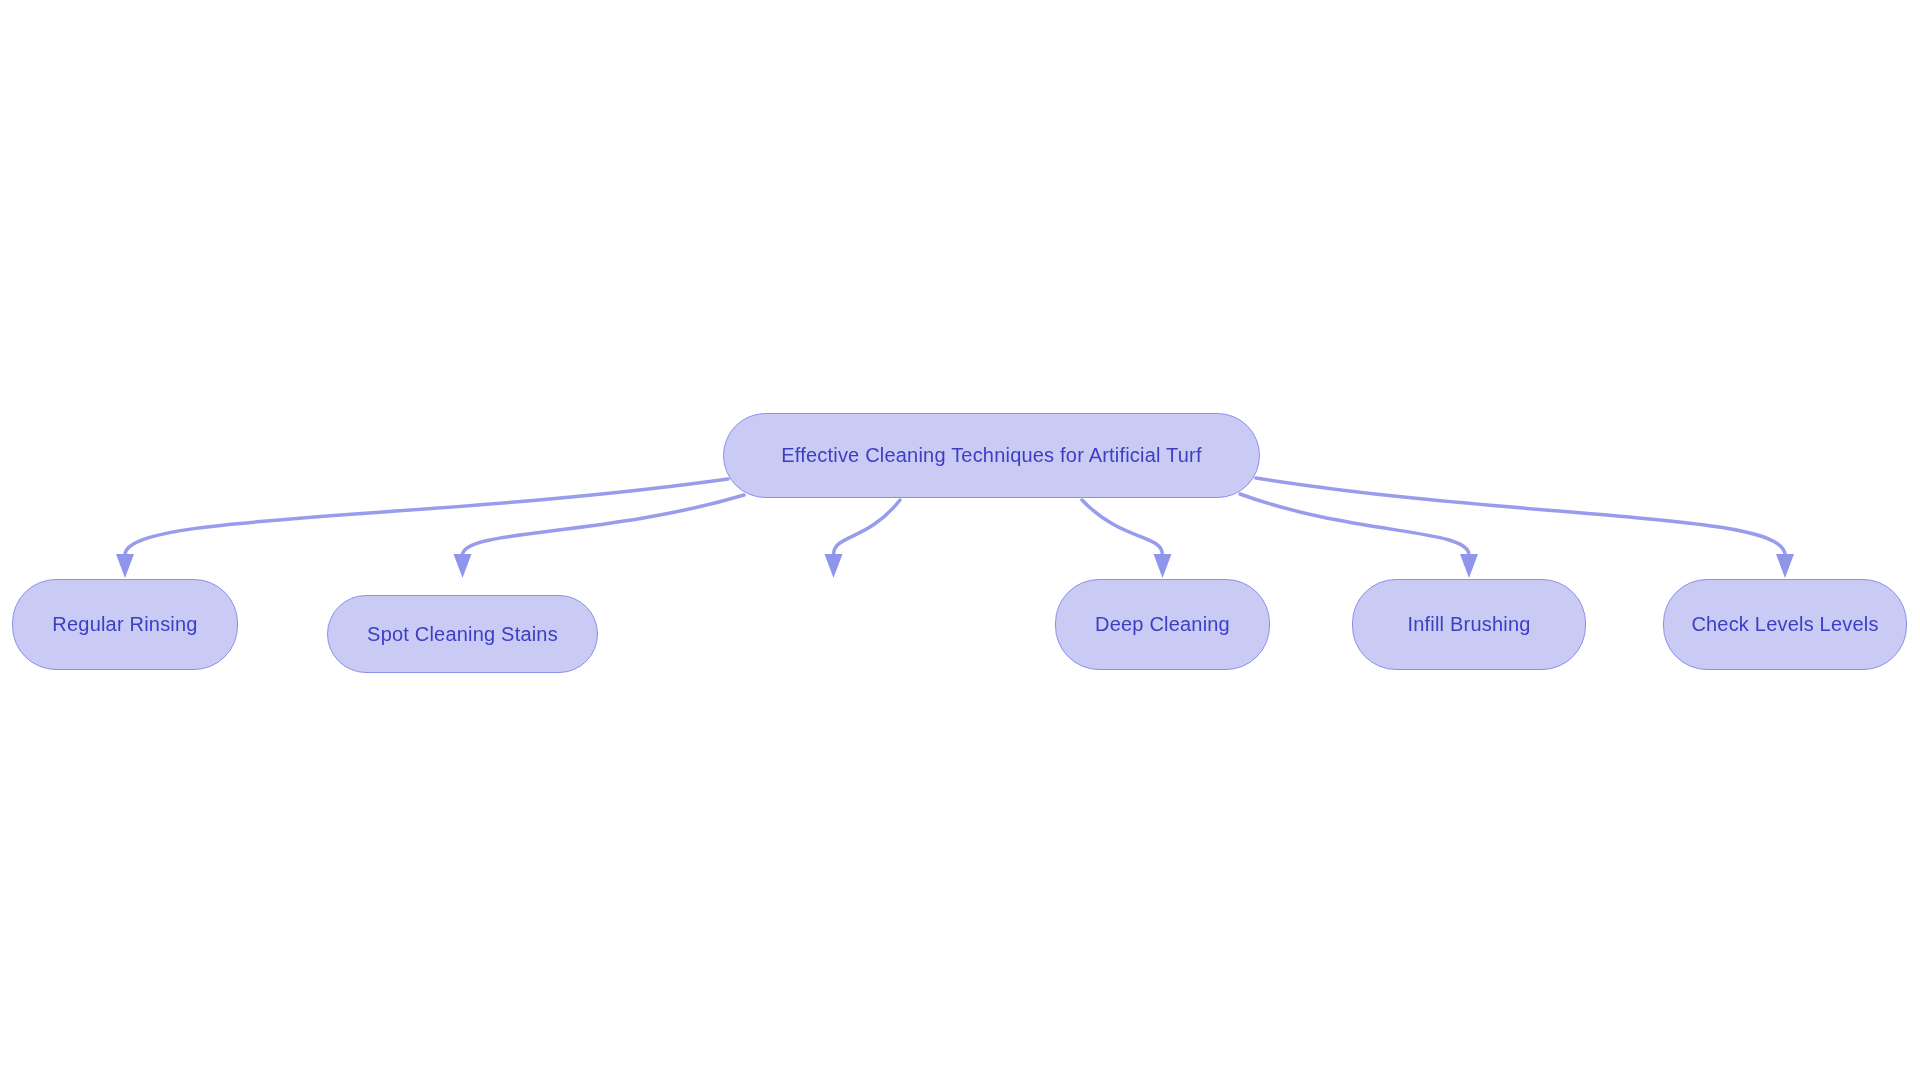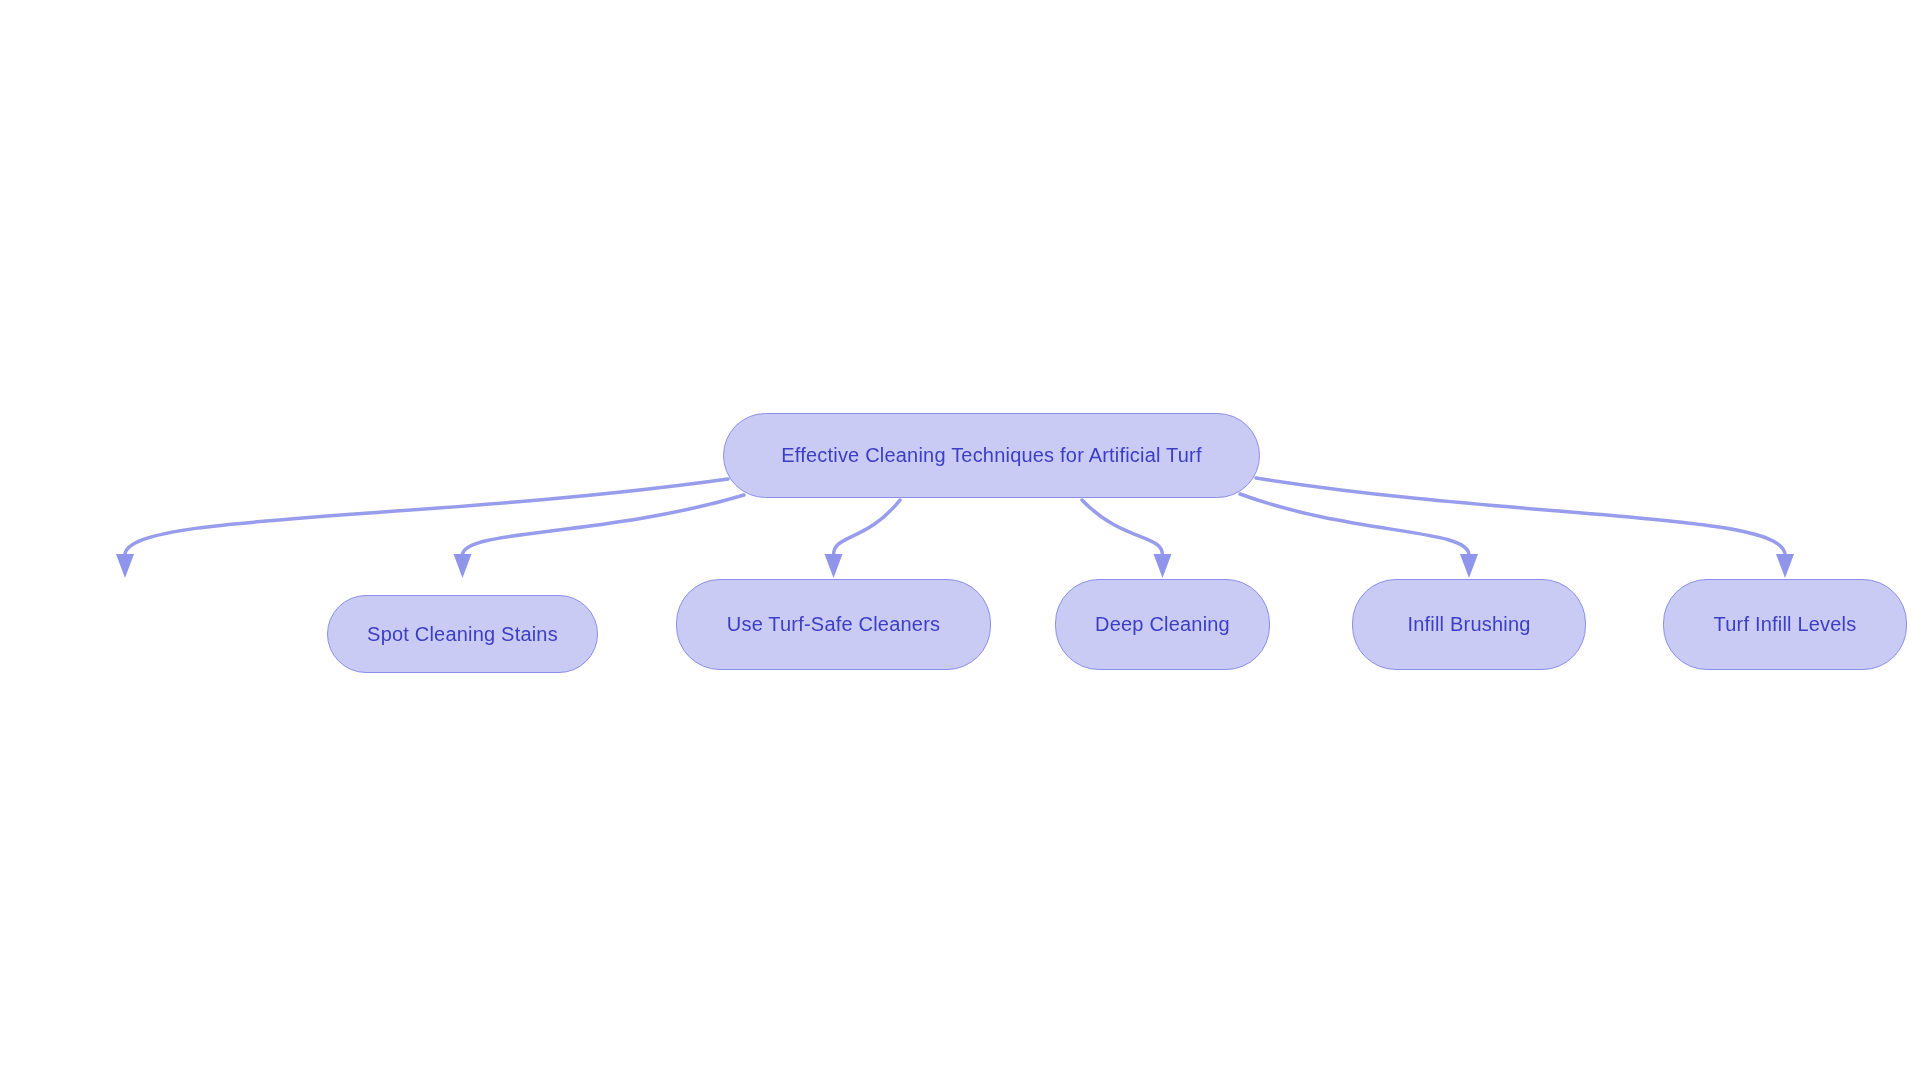--- a/index.html
+++ b/index.html
@@ -68,28 +68,28 @@
       <polygon points="1153.5,554 1171.5,554 1162.5,578" class="arrow-head"></polygon>
       <path d="M 1240 494 C 1354.5 536, 1469 528, 1469 555" class="edge-path"></path>
       <polygon points="1460,554 1478,554 1469,578" class="arrow-head"></polygon>
       <path d="M 1256 478 C 1520.5 520, 1785 512, 1785 555" class="edge-path"></path>
       <polygon points="1776,554 1794,554 1785,578" class="arrow-head"></polygon>
     </svg>
   <div class="node" id="node-root" style="left: 723px; top: 413px; width: 537px; height: 85px;">
     <span class="node-label">Effective Cleaning Techniques for Artificial Turf</span>
   </div>
 
+<div class="node" style="left: 12px; top: 579px; width: 226px; height: 91px;">
+      <span class="node-label">Regular Rinsing</span>
+    </div>
     <div class="node" style="left: 327px; top: 595px; width: 271px; height: 78px;">
       <span class="node-label">Spot Cleaning Stains</span>
-    </div>
-    <div class="node" style="left: 676px; top: 579px; width: 315px; height: 91px;">
-      <span class="node-label">Use Turf-Safe Cleaners</span>
     </div>
     <div class="node" style="left: 1055px; top: 579px; width: 215px; height: 91px;">
       <span class="node-label">Deep Cleaning</span>
     </div>
     <div class="node" style="left: 1352px; top: 579px; width: 234px; height: 91px;">
       <span class="node-label">Infill Brushing</span>
     </div>
     <div class="node" style="left: 1663px; top: 579px; width: 244px; height: 91px;">
-      <span class="node-label">Turf Infill Levels</span>
+      <span class="node-label">Check Levels Levels</span>
     </div>
   </div>
 
 </body></html>

